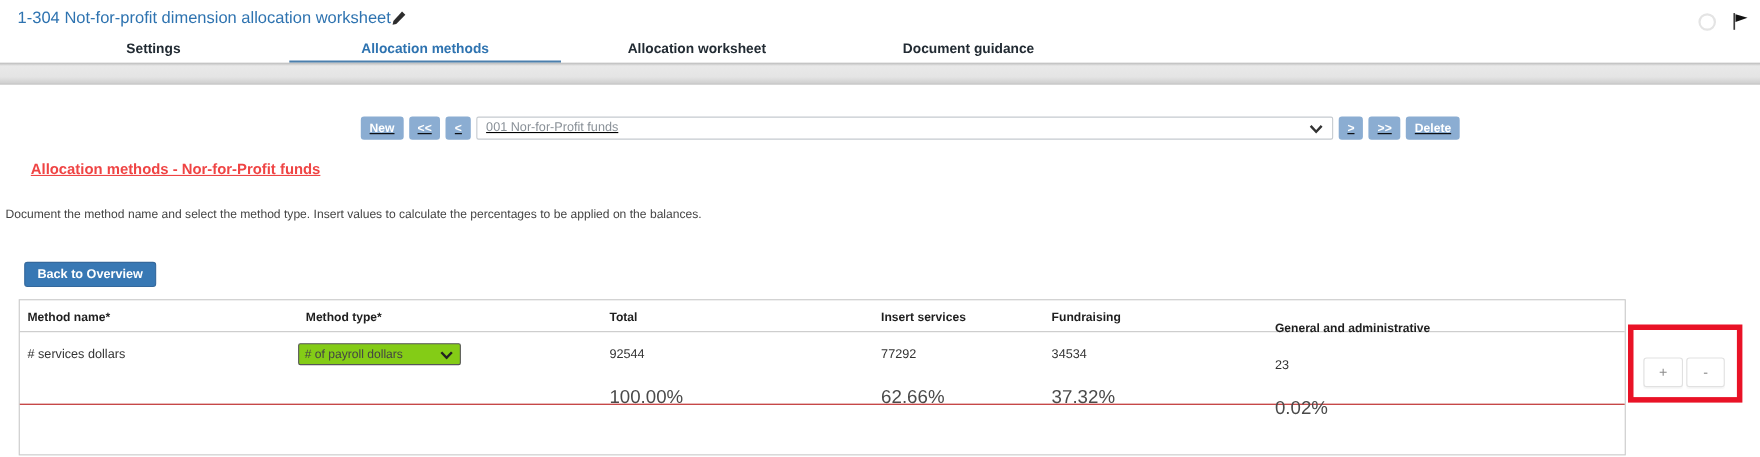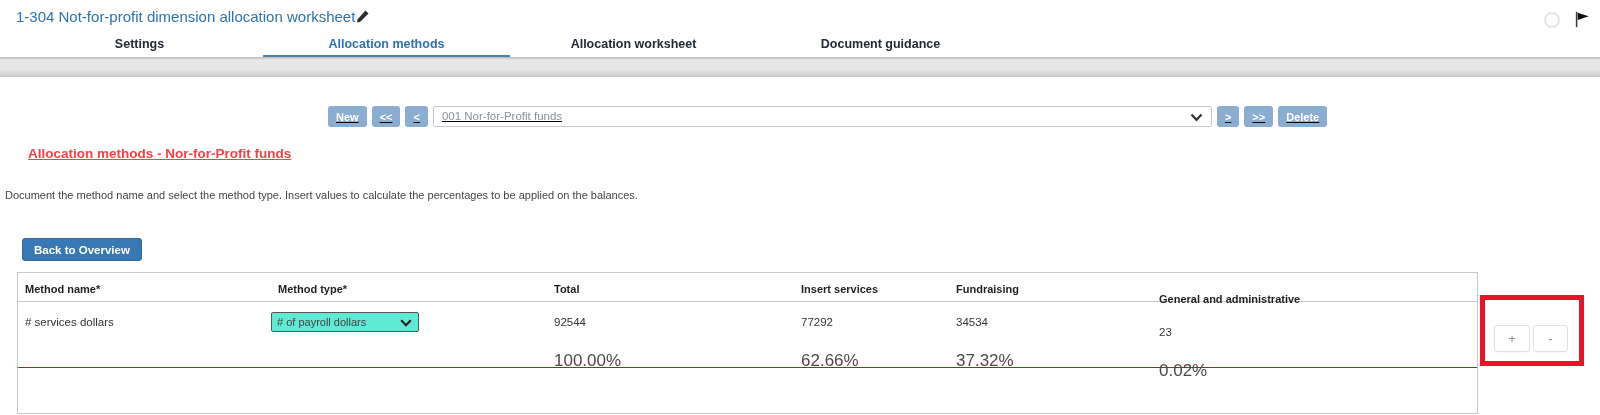--- a/index.html
+++ b/index.html
@@ -44,21 +44,21 @@
   .alloc-table { position:absolute; left:17px; top:272px; width:1461px; height:142px;
                  border:1px solid #c9c9c9; background:#fff; }
   .t-grid { display:grid; grid-template-columns:253px 283px 247px 155px 203px 1fr; align-items:center; }
   .t-head { height:29px; border-bottom:1px solid #c9c9c9; font-size:11px; font-weight:bold; color:#1f1f1f; }
   .t-row1 { height:39px; font-size:11.5px; color:#333; }
   .t-row2 { height:27px; font-size:17px; color:#4a4a4a; border-bottom:1px solid #b91c1c; }
   .cell-l { padding-left:7px; text-align:left; }
   .cell-r { }
   .pad-r  { padding-right:12px;margin-top:20px; }
 
-  .type-select { position:relative; width:148px; height:20px; background:#5eead4;
+  .type-select { position:relative; width:148px; height:20px; background:#84cc16;
                  border:1px solid #565656; border-radius:2px; cursor:pointer; }
   .type-select .sel-text { font-size:11px; color:#444; line-height:18px; padding-left:5px; }
   .type-select .sel-chevron { top:6px; right:6px; }
 
   
   .row-btn { position:absolute; background:#fff; border:1px solid #e1e1e1; border-radius:3px;
              color:#8c8c8c; font-size:13px; text-align:center; cursor:pointer; font-family:inherit;
              box-shadow:0 1px 1px rgba(0,0,0,0.03); }
   .btn-add { left:1494px; top:325px; width:36px; height:27px; }
   .btn-remove { left:1533px; top:325px; width:35px; height:27px; }

